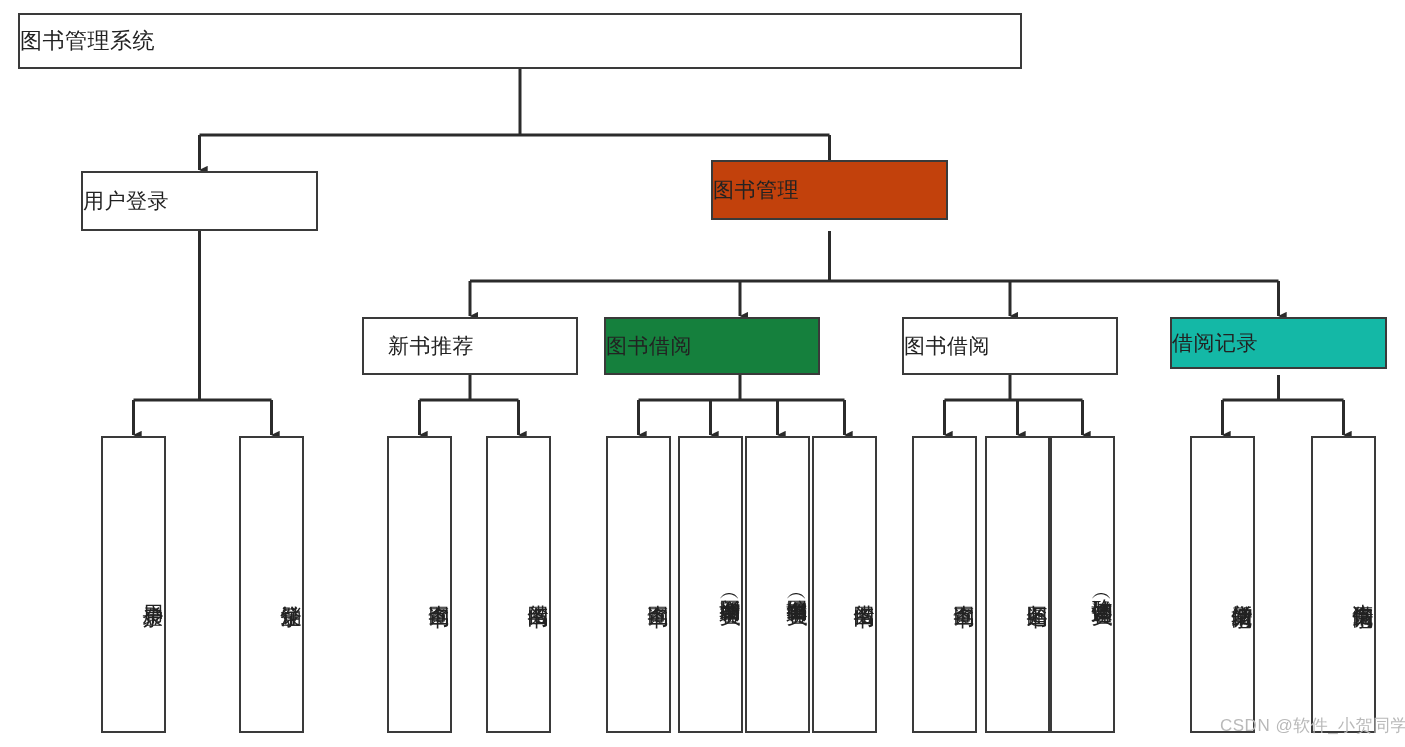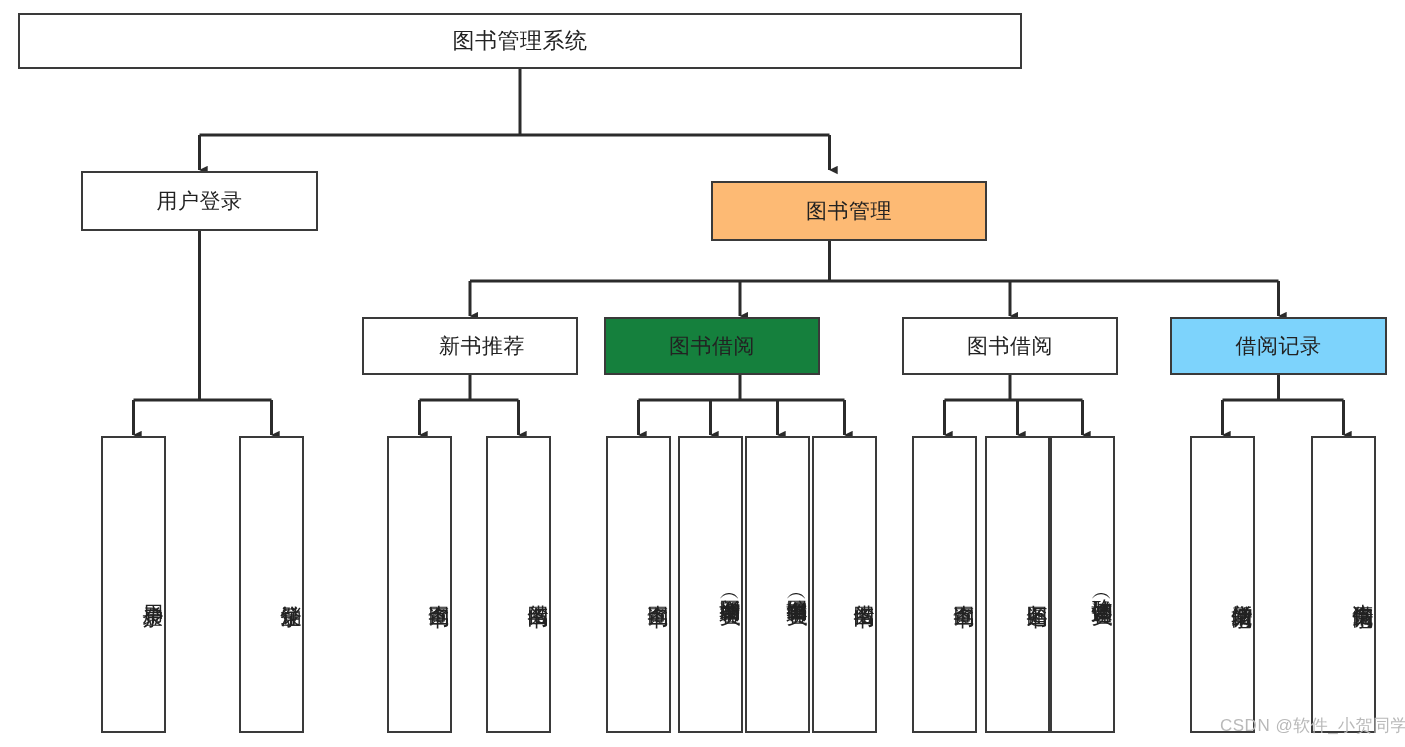--- a/index.html
+++ b/index.html
@@ -26,21 +26,21 @@
     height: 747px;
     pointer-events: none;
   }
   .node {
     position: absolute;
     box-sizing: border-box;
     background: #ffffff;
     border: 2px solid #3a3a3a;
     display: flex;
     align-items: center;
-    justify-content: center;
+    justify-content: flex-start;
     color: #222222;
   }
   .node-h {
     font-size: 21px;
     letter-spacing: 0.5px;
     line-height: 1.1;
     white-space: nowrap;
   }
   .node-root {
     font-size: 22px;
@@ -116,33 +116,33 @@
       </g>
   </svg>
 
   <div id="nodes-layer">
       <div class="node node-h node-root" style="left: 18px; top: 13px; width: 1004px; height: 56px; border-color: rgb(58, 58, 58); background: rgb(255, 255, 255); color: rgb(34, 34, 34);">
         <span>图书管理系统</span>
       </div>
       <div class="node node-h" style="left: 81px; top: 171px; width: 237px; height: 60px; border-color: rgb(58, 58, 58); background: rgb(255, 255, 255); color: rgb(34, 34, 34);">
         <span>用户登录</span>
       </div>
-      <div class="node node-h" style="left: 711px; top: 181px; width: 276px; height: 60px; border-color: rgb(58, 58, 58); background: #fdba74; color: rgb(34, 34, 34);">
+      <div class="node node-h" style="left: 711px; top: 160px; width: 237px; height: 60px; border-color: rgb(58, 58, 58); background: #c2410c; color: rgb(34, 34, 34);">
         <span>图书管理</span>
       </div>
       <div class="node node-h" style="left: 362px; top: 317px; width: 216px; height: 58px; border-color: rgb(58, 58, 58); background: rgb(255, 255, 255); color: rgb(34, 34, 34); padding-left: 24px;">
         <span>新书推荐</span>
       </div>
       <div class="node node-h" style="left: 604px; top: 317px; width: 216px; height: 58px; border-color: rgb(58, 58, 58); background: #15803d; color: rgb(34, 34, 34);">
         <span>图书借阅</span>
       </div>
       <div class="node node-h" style="left: 902px; top: 317px; width: 216px; height: 58px; border-color: rgb(58, 58, 58); background: rgb(255, 255, 255); color: rgb(34, 34, 34);">
         <span>图书借阅</span>
       </div>
-      <div class="node node-h" style="left: 1170px; top: 317px; width: 217px; height: 58px; border-color: rgb(58, 58, 58); background: #7dd3fc; color: rgb(34, 34, 34);">
+      <div class="node node-h" style="left: 1170px; top: 317px; width: 217px; height: 52px; border-color: rgb(58, 58, 58); background: #14b8a6; color: rgb(34, 34, 34);">
         <span>借阅记录</span>
       </div>
       <div class="node node-v" style="left: 101px; top: 436px; width: 65px; height: 297px; border-color: rgb(58, 58, 58); background: rgb(255, 255, 255); color: rgb(34, 34, 34);">
         <span>用户登录</span>
       </div>
       <div class="node node-v" style="left: 239px; top: 436px; width: 65px; height: 297px; border-color: rgb(58, 58, 58); background: rgb(255, 255, 255); color: rgb(34, 34, 34);">
         <span>注销登录</span>
       </div>
       <div class="node node-v" style="left: 387px; top: 436px; width: 65px; height: 297px; border-color: rgb(58, 58, 58); background: rgb(255, 255, 255); color: rgb(34, 34, 34);">
         <span>查询图书</span>

